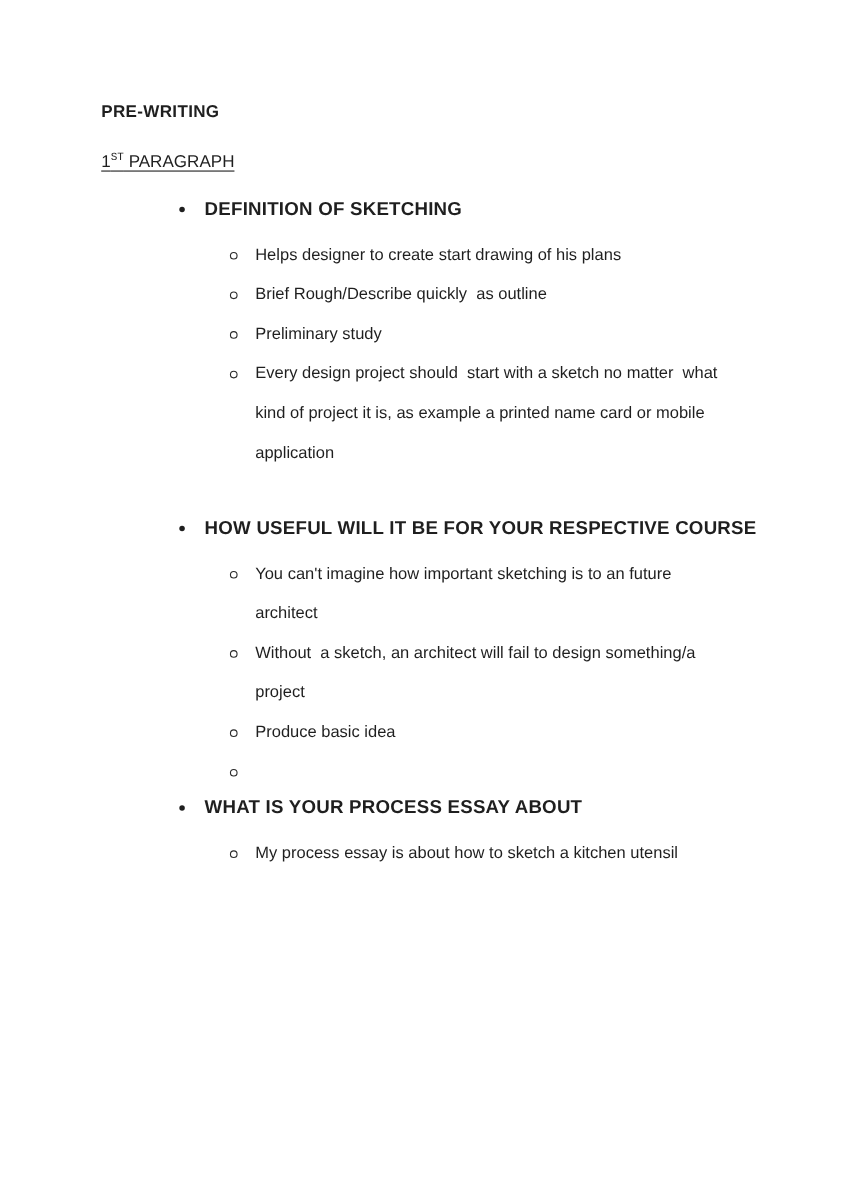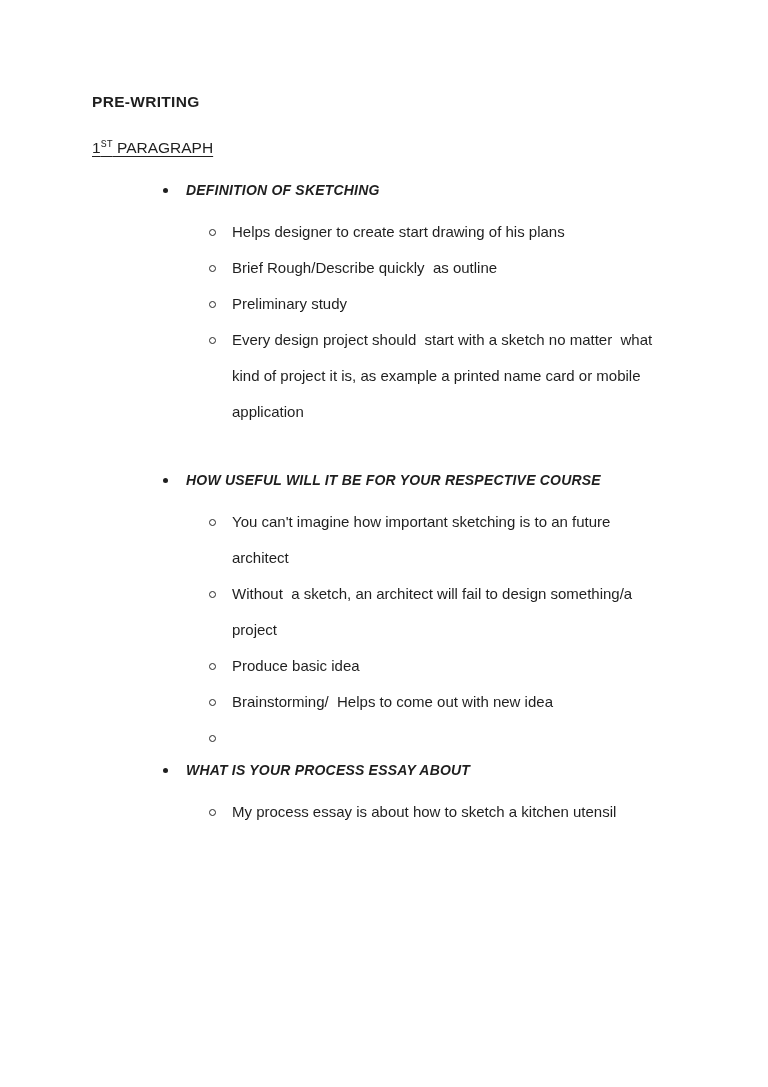--- a/index.html
+++ b/index.html
@@ -40,22 +40,21 @@
     font-size: 10px;
     line-height: 0;
     font-family: Liberation Mono, monospace;
   }
   .outline-section { margin-top: 16px; }
   .outline-section + .outline-section { margin-top: 32px; }
   .l1 {
     position: relative;
     padding-left: 94px;
     line-height: 36px;
-    font-size: 14px;
-    font-style: italic;
+    font-size: 17px;
   }
   .l1 .heading {
     font-weight: bold;
     letter-spacing: 0.2px;
   }
   .b1 {
     position: absolute;
     left: 71px;
     top: 16px;
     width: 5px;
@@ -151,24 +150,20 @@
     <span class="b2"></span>
     <span class="item-text">Without  a sketch, an architect will fail to design something/a
 project</span>
   </li>
 
   <li class="l2">
     <span class="b2"></span>
     <span class="item-text">Produce basic idea</span>
   </li>
 
-  <li class="l2">
-    <span class="b2"></span>
-    <span class="item-text">Brainstorming/  Helps to come out with new idea</span>
-  </li>
 
   <li class="l2">
     <span class="b2"></span>
   </li>
 
 </ul>
   </section>
 
   <section class="outline-section">
     <div class="l1">

